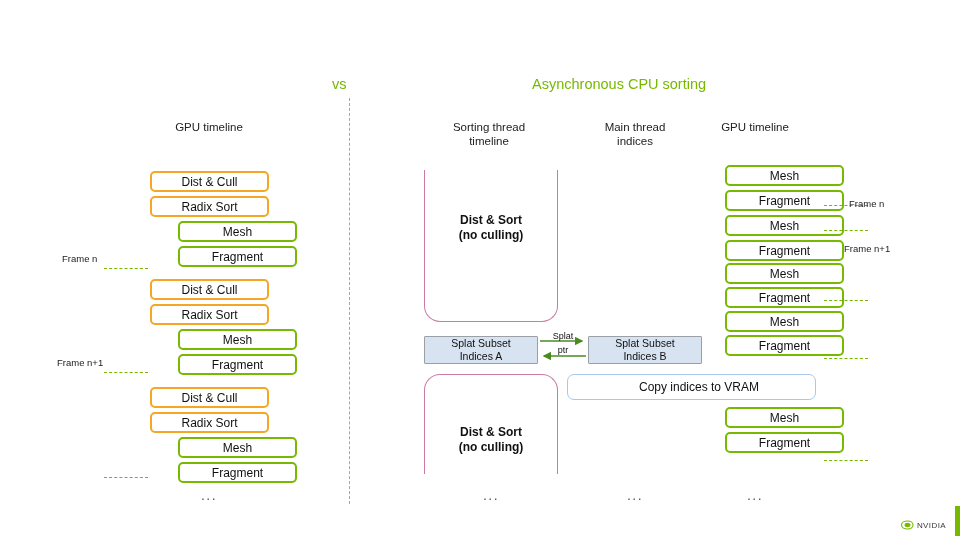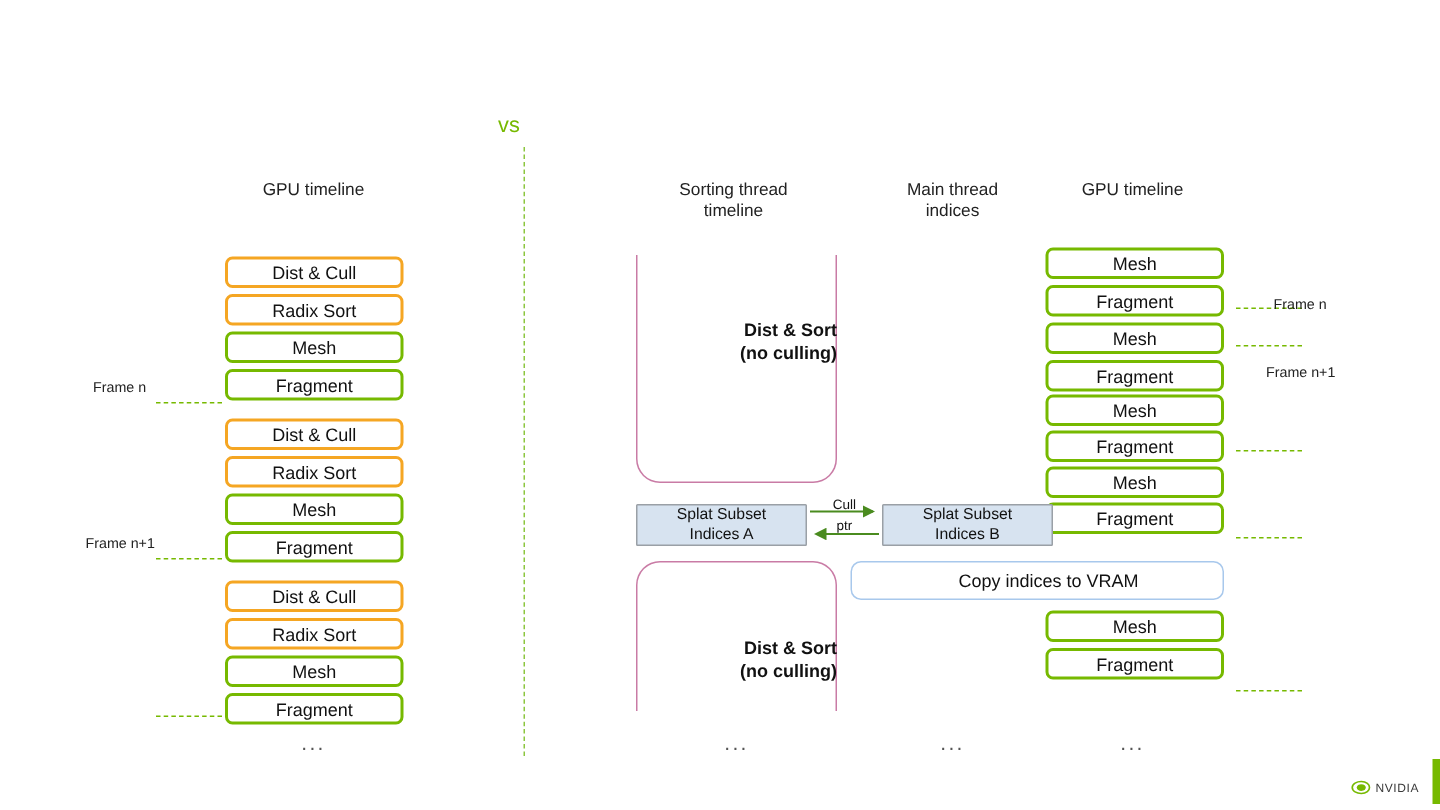--- a/index.html
+++ b/index.html
@@ -47,21 +47,21 @@
   
   .box {
     position: absolute;
     display: flex; align-items: center; justify-content: center;
     background: #ffffff;
     border-radius: 5px;
     font-size: 12px; color: #111;
     text-align: center;
   }
   .box.orange { border: 2px solid #f5a623; }
-  .box.green  { border: 2px solid #76b900; }
+  .box.green  { border: 2px solid #76b900; margin-left: 28px; }
   .box.blue   { border: 1.6px solid #a8c8ec; border-radius: 7px; }
   .box.grayfill {
     border: 1px solid #9aa0a6; background: #d7e3f0;
     border-radius: 1px; font-size: 10.5px; line-height: 13px;
     white-space: pre-line;
   }
 
   
   .pinkbox {
     position: absolute;
@@ -72,21 +72,21 @@
     border-top: none;
     border-radius: 0 0 16px 16px;
   }
   .pinkbox.open-bottom {
     border-bottom: none;
     border-radius: 16px 16px 0 0;
   }
   .pinklabel {
     position: absolute;
     font-size: 12px; font-weight: bold; color: #111;
-    text-align: right; line-height: 15px; white-space: pre-line;
+    text-align: center; line-height: 15px; white-space: pre-line;
   }
 
   
   .hdash {
     position: absolute; height: 0;
     border-top: 1.6px dashed #76b900;
   }
   .framelabel {
     position: absolute;
     font-size: 9.5px; color: #222; white-space: nowrap;
@@ -118,20 +118,21 @@
     width: 5px; height: 30px; background: #76b900;
   }
 </style>
 </head>
 <body>
 
 <div id="slide">
 
 
   <div class="subtitle" id="sub-vs">vs</div>
+  <div class="subtitle" id="sub-right">Asynchronous CPU sorting</div>
 
   <div id="divider"></div>
 
   <div class="colhead" id="head-l">GPU timeline</div>
   <div class="colhead" id="head-m1">Sorting thread
 timeline</div>
   <div class="colhead" id="head-m2">Main thread
 indices</div>
   <div class="colhead" id="head-r">GPU timeline</div>
 
@@ -190,21 +191,21 @@
           <path d="M0,0 L6,3 L0,6 z" fill="#4a8b1f"></path>
         </marker>
         <marker id="al" markerWidth="6" markerHeight="6" refX="5" refY="3" orient="auto">
           <path d="M0,0 L6,3 L0,6 z" fill="#4a8b1f"></path>
         </marker>
       </defs>
       <line x1="2" y1="7" x2="44" y2="7" stroke="#4a8b1f" stroke-width="1.4" marker-end="url(#ar)"></line>
       <line x1="48" y1="22" x2="6" y2="22" stroke="#4a8b1f" stroke-width="1.4" marker-end="url(#al)"></line>
     </svg>
   </div>
-  <div class="swaplabel" style="left:538px; top:331px; width:50px;">Cull</div>
+  <div class="swaplabel" style="left:538px; top:331px; width:50px;">Splat</div>
   <div class="swaplabel" style="left:538px; top:345px; width:50px;">ptr</div>
 
   <div class="box grayfill" style="left:588px; top:336px; width:114px; height:28px;">Splat Subset
 Indices B</div>
 
   <div class="pinkbox open-bottom" style="left:424px; top:374px; width:134px; height:100px;"></div>
   <div class="pinklabel" style="left:424px; top:425px; width:134px;">Dist &amp; Sort
 (no culling)</div>
 
   <div class="box blue" style="left:567px; top:374px; width:249px; height:26px;padding-left:15px;">Copy indices to VRAM</div>

